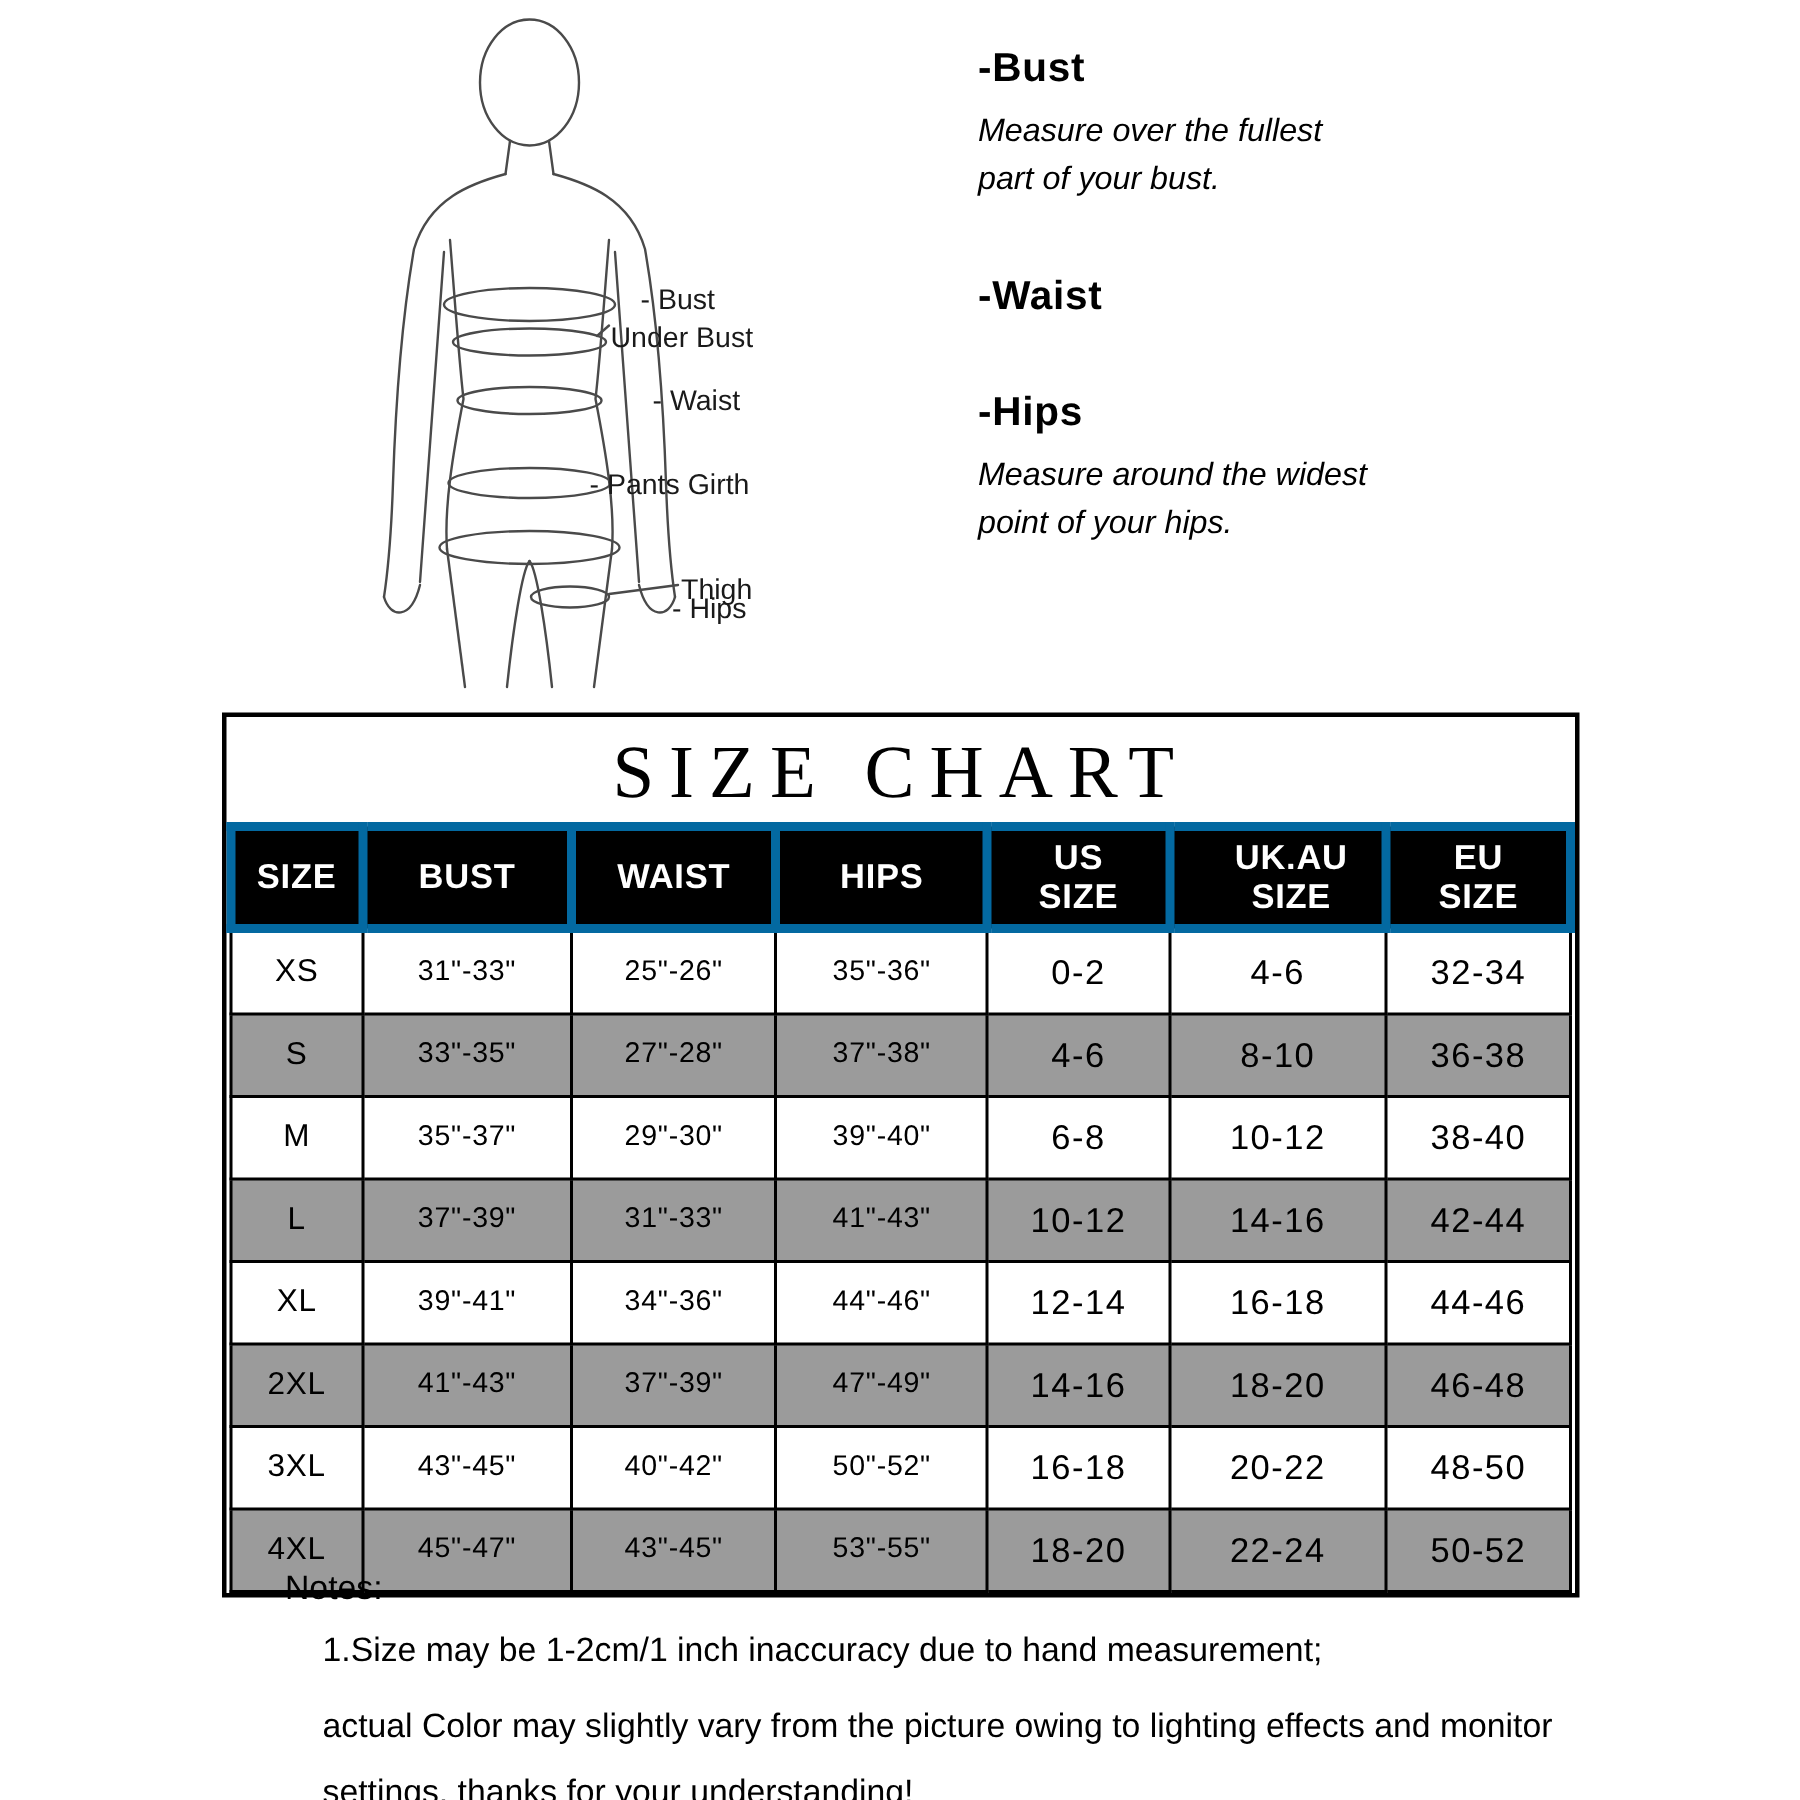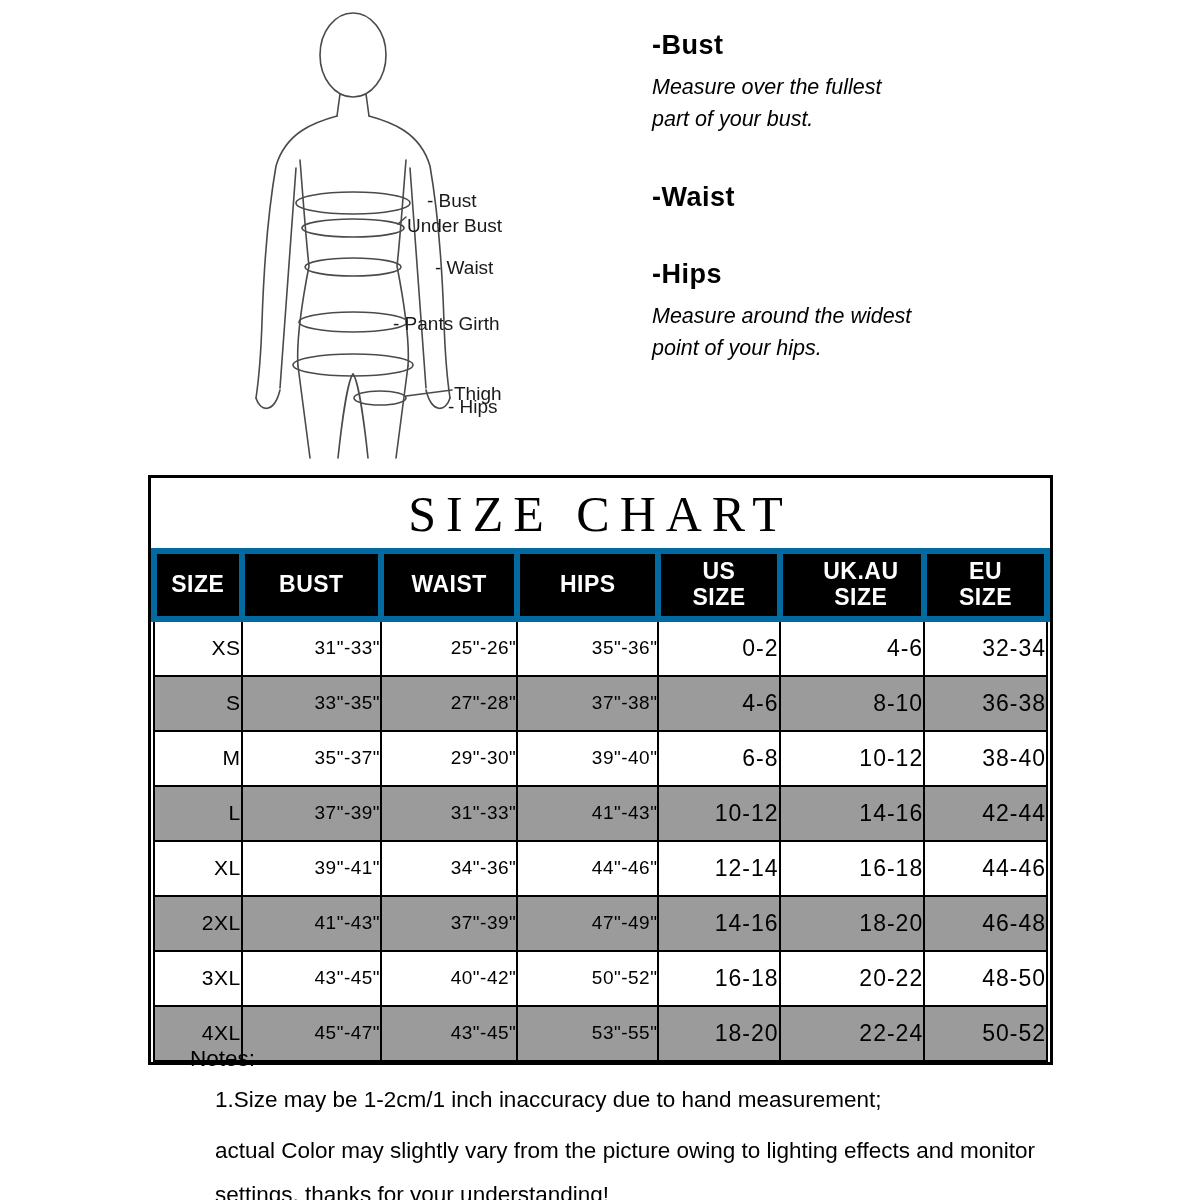--- a/index.html
+++ b/index.html
@@ -80,21 +80,21 @@
   }
   table.size-table th:nth-child(1){ width:9.8%; }
   table.size-table th:nth-child(2){ width:16%; }
   table.size-table th:nth-child(3){ width:15.6%; }
   table.size-table th:nth-child(4){ width:16.2%; }
   table.size-table th:nth-child(5){ width:13.8%; }
   table.size-table th:nth-child(6){ width:14.6%;padding-left:18px; }
   table.size-table th:nth-child(7){ width:14%; }
   table.size-table td {
     border:2px solid #000;
-    text-align:right;
+    text-align:center;
     font-size:19px;
     padding:13px 0;
     letter-spacing:0.5px;
   }
   table.size-table td:nth-child(1){ font-size:21px; }
   table.size-table td:nth-child(n+5){ font-size:23px; letter-spacing:1px; }
   table.size-table tr.shaded td { background:var(--row-alt); }
 
   
   .notes { position:absolute; left:190px; top:1046px; width:900px; font-size:22.5px; }

